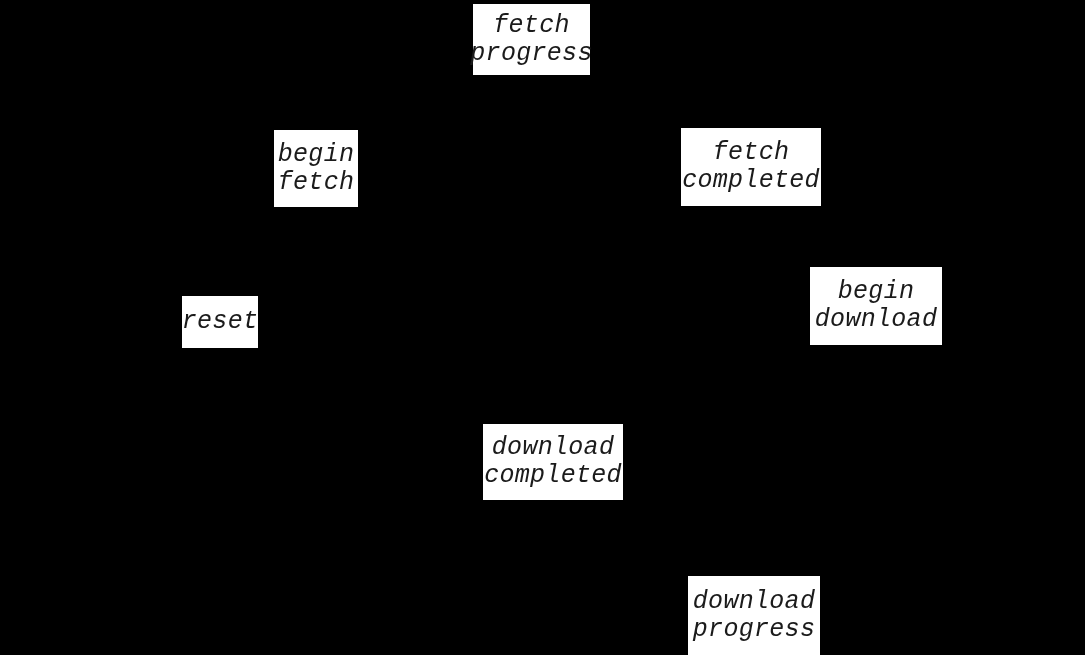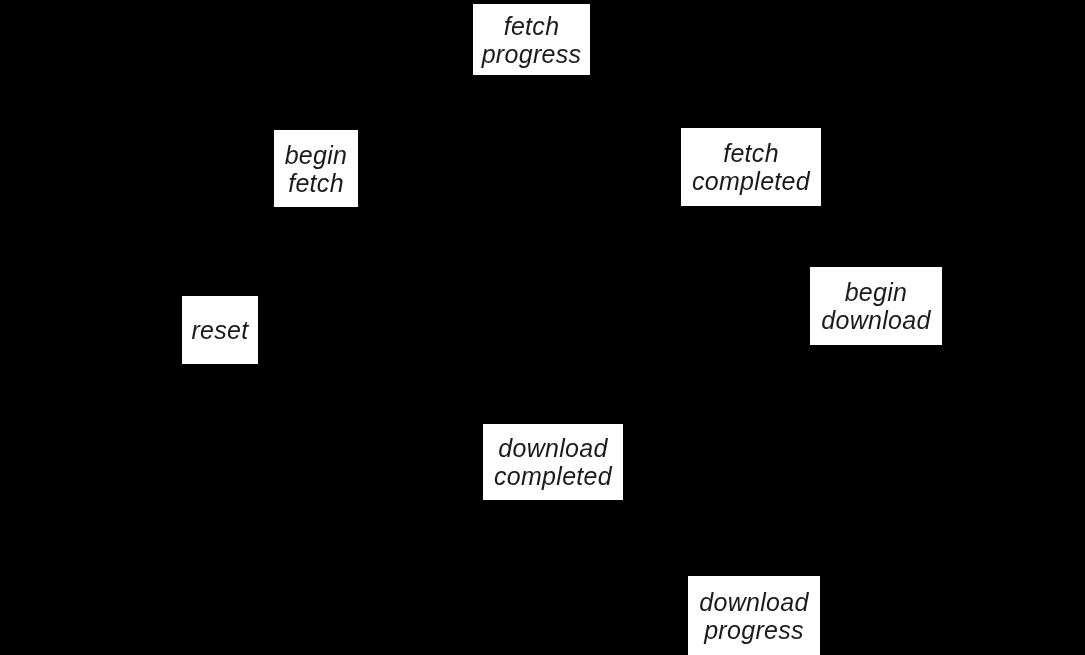--- a/index.html
+++ b/index.html
@@ -6,21 +6,21 @@
     margin: 0;
     padding: 0;
     background: #000000;
   }
   .canvas {
     position: relative;
     width: 1085px;
     height: 655px;
     background: #000000;
     overflow: hidden;
-    font-family: Liberation Sans, sans-serif;
+    font-family: Liberation Mono, monospace;
   }
   .label-box {
     position: absolute;
     background: #ffffff;
     color: #1b1b1b;
     display: flex;
     align-items: center;
     justify-content: center;
     text-align: center;
     white-space: pre-line;
@@ -41,21 +41,21 @@
 
   <div class="label-box" style="left:274px; top:130px; width:84px; height:77px;">begin
 fetch</div>
 
   <div class="label-box" style="left:681px; top:128px; width:140px; height:78px;">fetch
 completed</div>
 
   <div class="label-box" style="left:810px; top:267px; width:132px; height:78px;">begin
 download</div>
 
-  <div class="label-box" style="left:182px; top:296px; width:76px; height:68px;">reset</div>
+  <div class="label-box" style="left:182px; top:296px; width:76px; height:52px;">reset</div>
 
   <div class="label-box" style="left:483px; top:424px; width:140px; height:76px;">download
 completed</div>
 
   <div class="label-box" style="left:688px; top:576px; width:132px; height:79px;">download
 progress</div>
 
 </div>
 
 </body></html>

